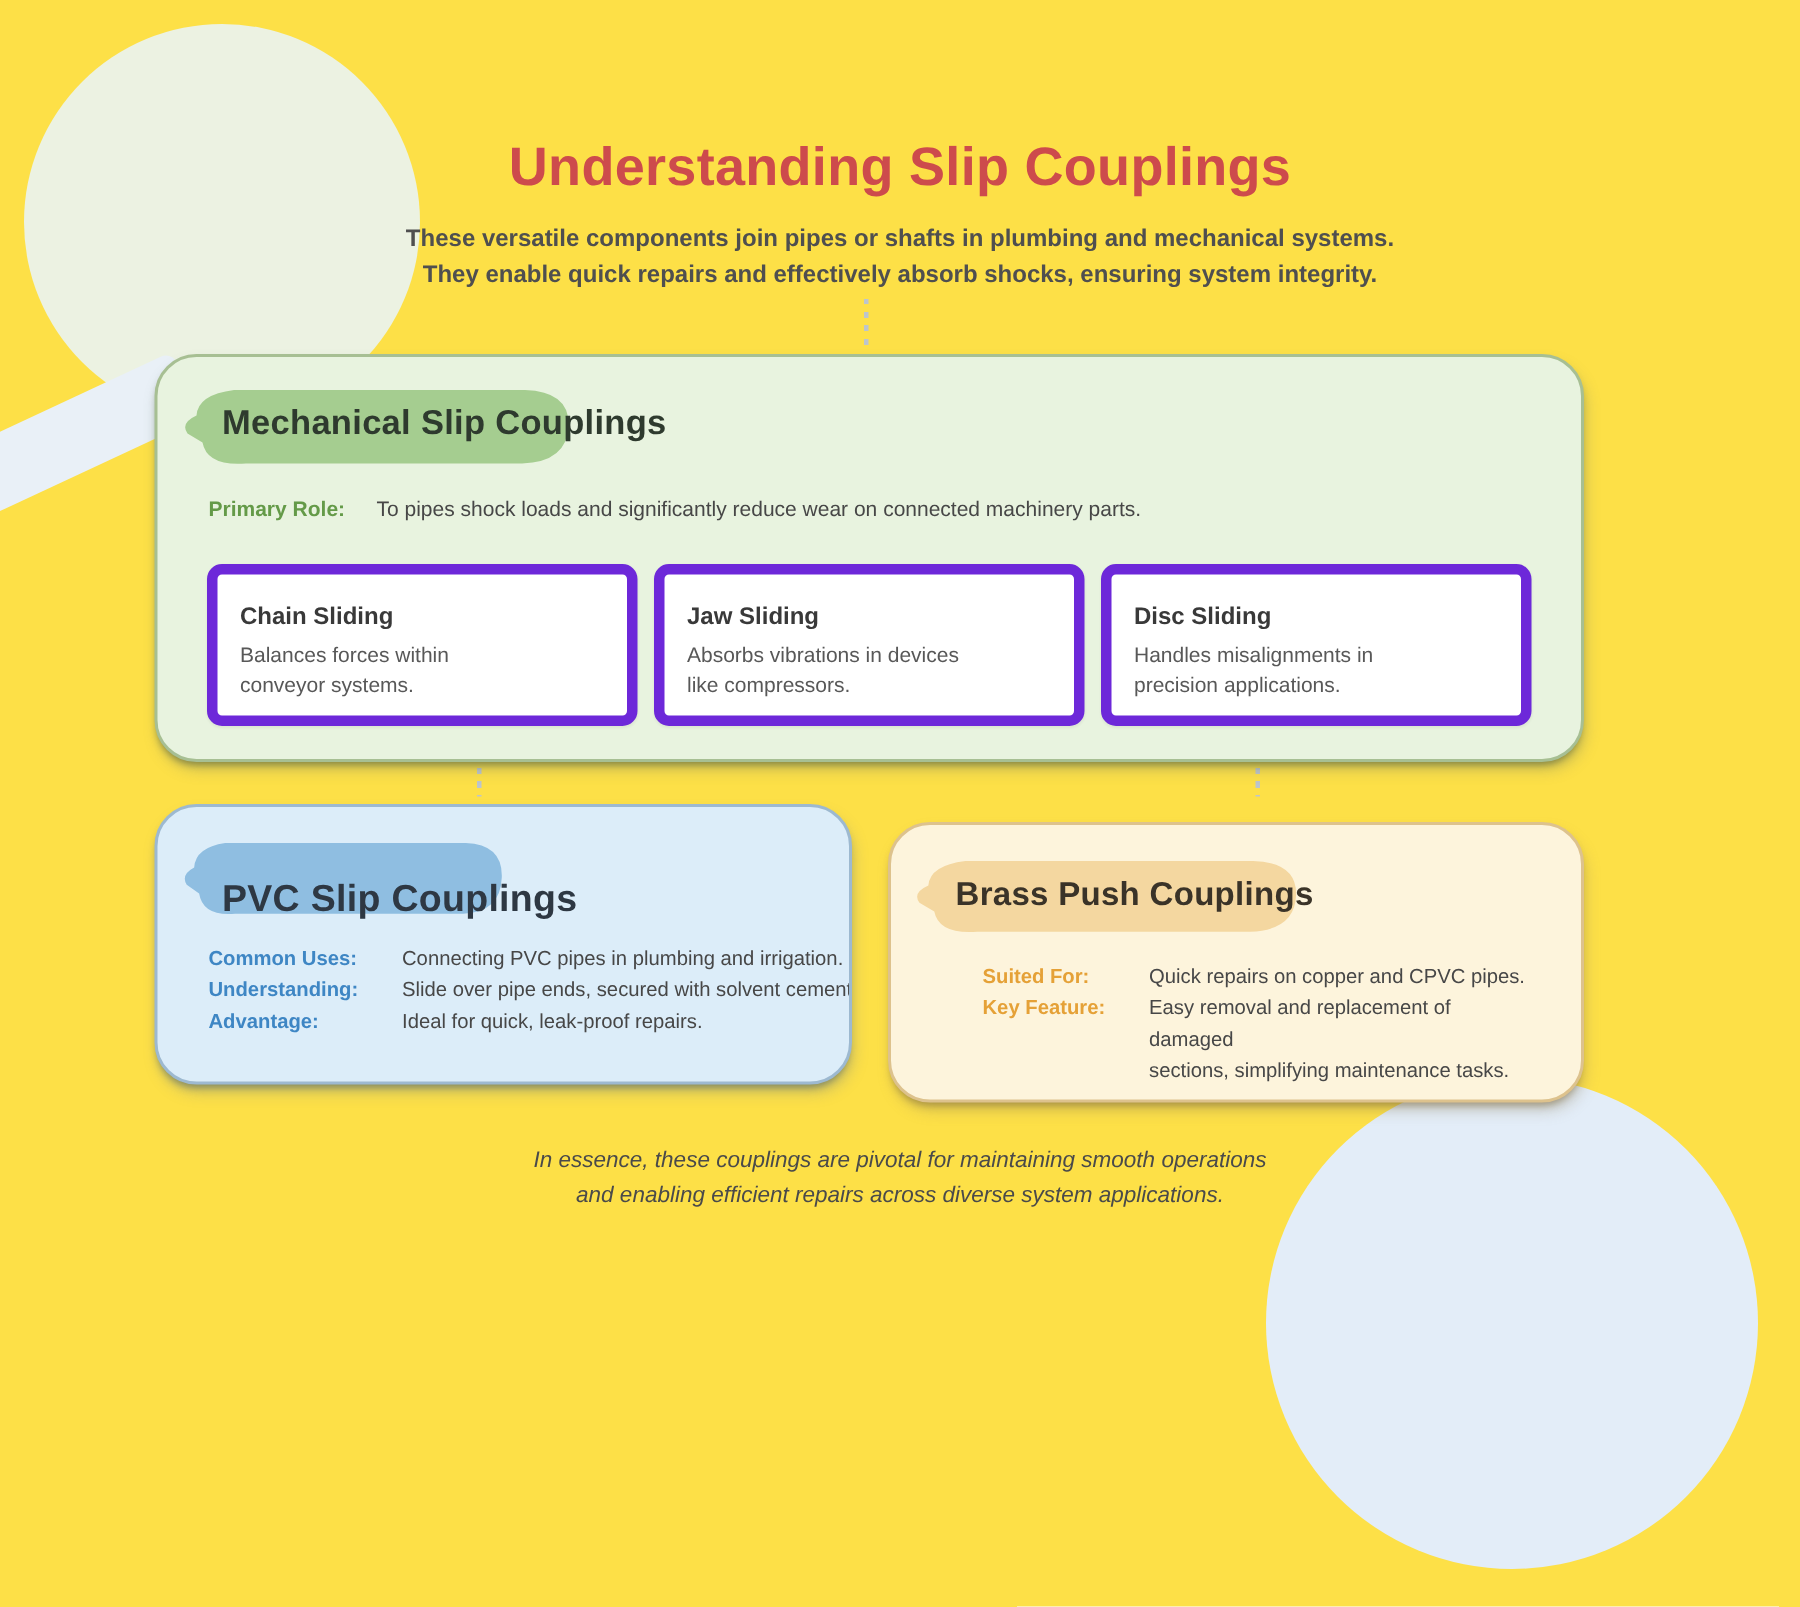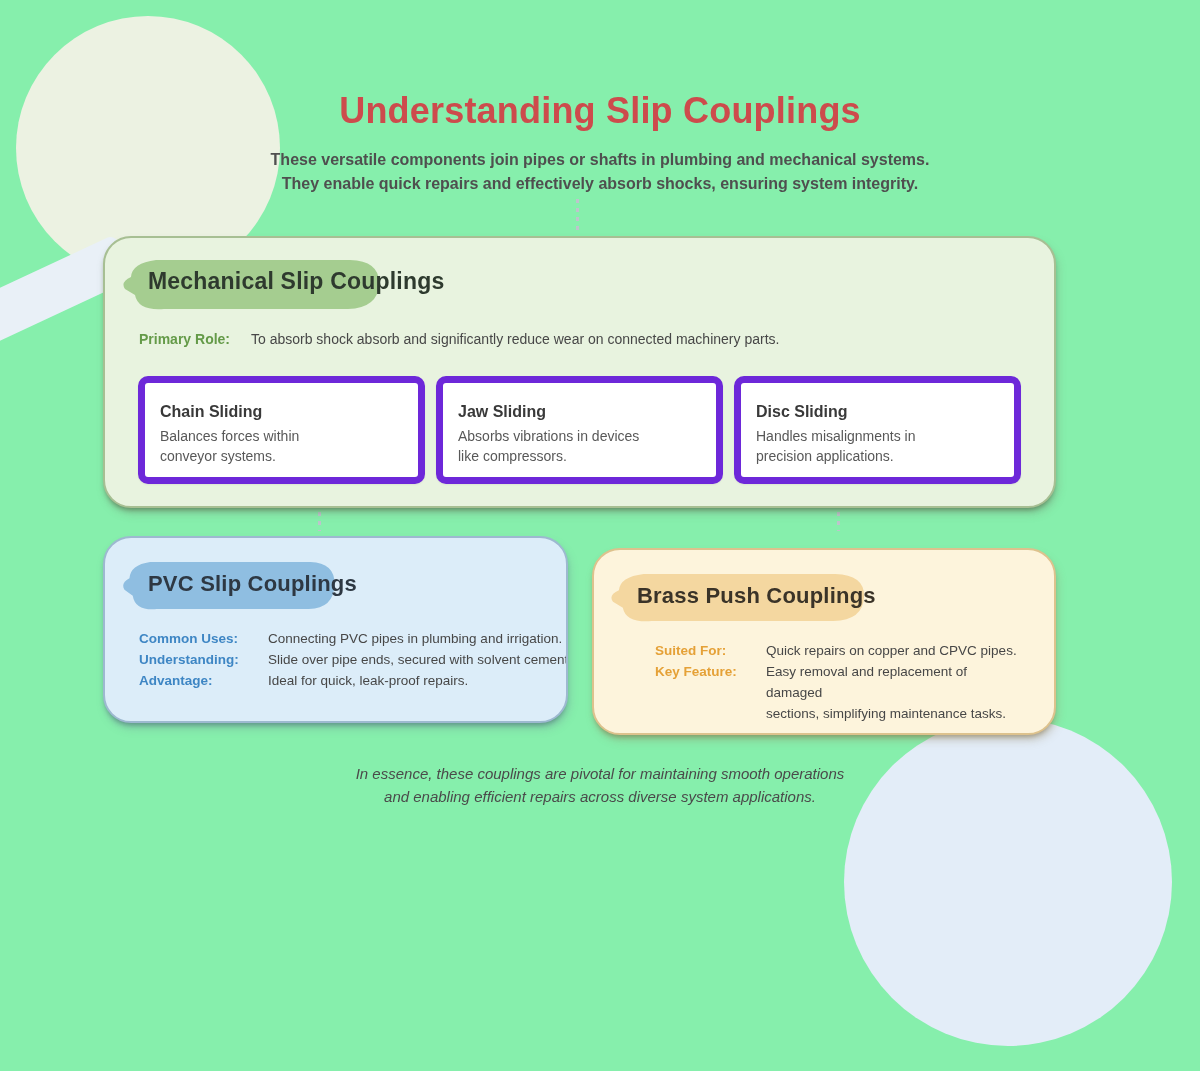--- a/index.html
+++ b/index.html
@@ -1,18 +1,18 @@
 <!DOCTYPE html>
 <html><head>
 <meta charset="utf-8">
 <style>
   html,body{margin:0;padding:0;background:#fbfcfd;}
   .stage{
     position:relative;width:1200px;height:1071px;overflow:hidden;
-    background:#86efac;
+    background:#fde047;
     font-family:"Liberation Sans","DejaVu Sans",sans-serif;
     color:#444;
   }
   
   .bg-shape{position:absolute;z-index:0;}
   .bg-circle-green{left:16px;top:16px;width:264px;height:264px;border-radius:50%;background:#ecf2e2;}
   .bg-band{left:-28px;top:266px;width:160px;height:48px;background:#e9f0f7;border-radius:8px;transform:rotate(-25deg);}
   .bg-circle-blue{left:844px;top:718px;width:328px;height:328px;border-radius:50%;background:#e3edf8;}
   
   .page-title{
@@ -49,21 +49,21 @@
     box-shadow:0 4px 5px -2px rgba(122,102,58,.5), 2px 6px 9px rgba(150,135,100,.28);
   }
   .blob{position:absolute;}
   .blob-mech{left:17px;top:20px;width:260px;height:54px;}
   .blob-pvc{left:17px;top:22px;width:215px;height:52px;}
   .blob-brass{left:16px;top:22px;width:257px;height:52px;}
   .panel-title{
     position:absolute;margin:0;font-weight:bold;color:#313636;letter-spacing:.2px;
   }
   .panel-title-mech{left:43px;top:30px;font-size:23px;color:#2e3a2e;}
-  .panel-title-pvc{left:43px;top:33px;font-size:22px;color:#2e3843;}
+  .panel-title-pvc{left:43px;top:47px;font-size:25px;color:#2e3843;}
   .panel-title-brass{left:43px;top:33px;font-size:22px;color:#3a3328;}
   
   .kv-row{display:flex;align-items:flex-start;font-size:13.5px;line-height:21px;}
   .kv-label{font-weight:bold;flex:none;}
   .kv-value{color:#474747;}
   .mech-role{position:absolute;left:34px;top:91px;font-size:14px;line-height:20px;}
   .mech-role .kv-label{width:112px;color:#649a48;}
   .pvc-rows{position:absolute;left:34px;top:90px;width:620px;}
   .pvc-rows .kv-label{width:129px;color:#3e86c4;}
   .pvc-rows .kv-value{white-space:pre;}
@@ -110,21 +110,21 @@
   <div class="vconn vconn-right"></div>
 
   <section class="panel panel-mech">
     <svg class="blob blob-mech" viewBox="0 0 260 54" preserveAspectRatio="none">
       <path d="M34 2 L228 2 Q258 3 257 26 Q256 50 226 51 L42 51 Q16 53 13 37 L3 31 Q-2 24 9 19 Q10 5 34 2 Z" fill="#a5cd90"></path>
     </svg>
     <h2 class="panel-title panel-title-mech">Mechanical Slip Couplings</h2>
 
     <div class="kv-row mech-role">
       <span class="kv-label">Primary Role:</span>
-      <span class="kv-value">To absorb shock absorb and significantly reduce wear on connected machinery parts.</span>
+      <span class="kv-value">To pipes shock loads and significantly reduce wear on connected machinery parts.</span>
     </div>
 
     <div class="cards">
       <div class="card">
         <h3 class="card-title">Chain Sliding</h3>
         <div class="card-desc">Balances forces within
 conveyor systems.</div>
       </div>
       <div class="card">
         <h3 class="card-title">Jaw Sliding</h3>

